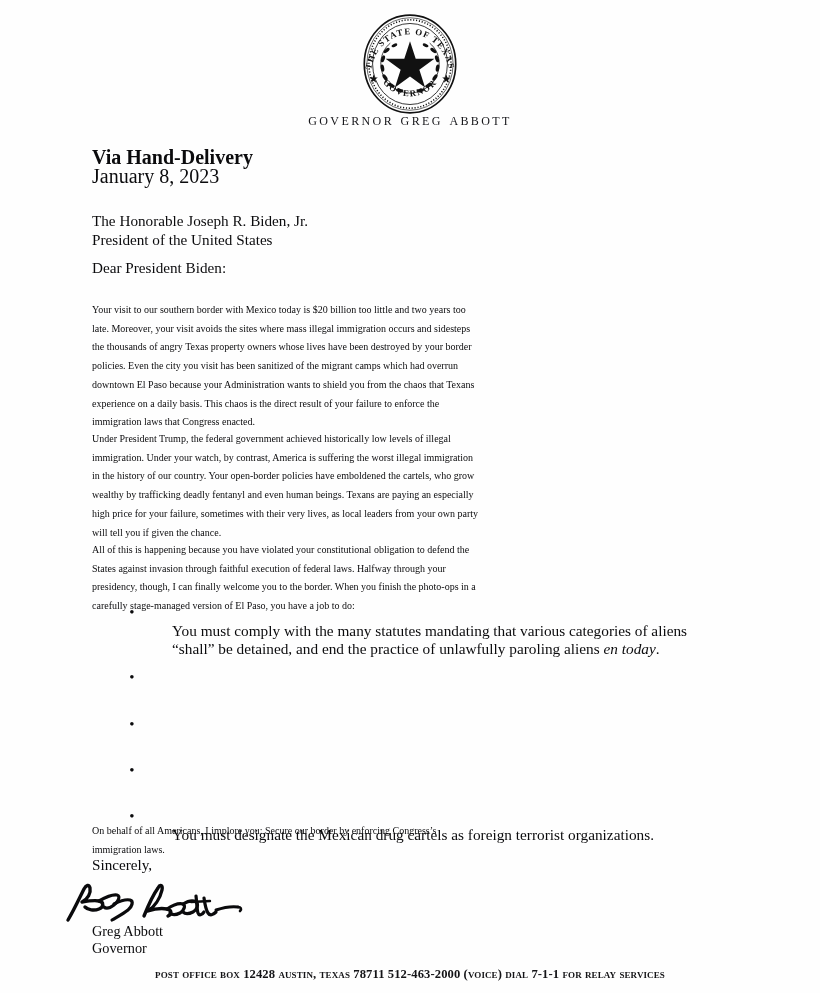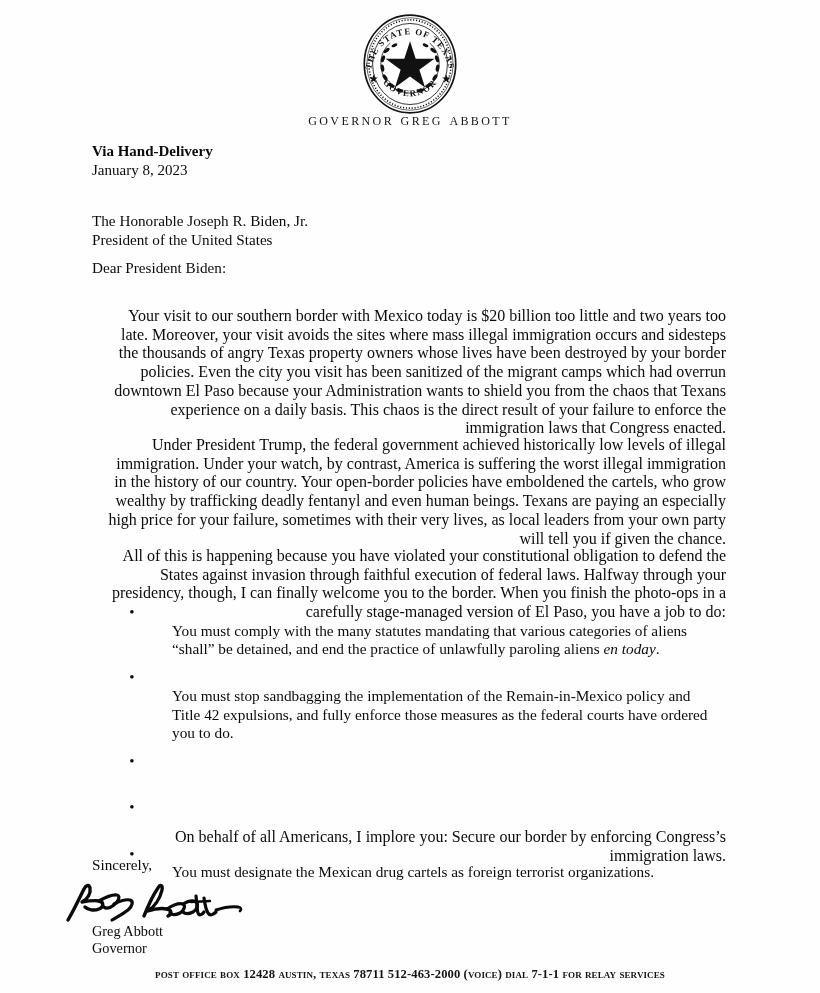--- a/index.html
+++ b/index.html
@@ -55,23 +55,23 @@
   
   .letter {
     position: absolute;
     left: 92px;
     top: 0;
     width: 634px;
   }
 
   .delivery-block {
     position: absolute;
-    top: 142px;
-    left: 0;
-    font-size: 15px;
+    top: 148px;
+    left: 0;
+    font-size: 20px;
     line-height: 18.5px;
   }
   .delivery-label {
     font-weight: bold;
     display: block;
   }
   .delivery-date {
     display: block;
   }
 
@@ -88,23 +88,23 @@
     position: absolute;
     top: 259px;
     left: 0;
     font-size: 15.2px;
   }
 
   .para {
     position: absolute;
     left: 0;
     width: 634px;
-    font-size: 16px;
+    font-size: 10px;
     line-height: 18.7px;
-    text-align: right;
+    text-align: left;
     white-space: pre-line;
   }
   #para-1 { top: 291px; }
   #para-2 { top: 420px; }
   #para-3 { top: 531px; }
   #para-closing { top: 812px; }
 
   
   .bullets {
     position: absolute;
@@ -257,23 +257,21 @@
 States against invasion through faithful execution of federal laws.  Halfway through your
 presidency, though, I can finally welcome you to the border.  When you finish the photo-ops in a
 carefully stage-managed version of El Paso, you have a job to do:</p>
 
     <ul class="bullets">
       <li>
         <span class="dot">•</span><span>You must comply with the many statutes mandating that various categories of aliens
 “shall” be detained, and end the practice of unlawfully paroling aliens </span><em>en today</em><span>.</span>
       </li>
       <li>
-        <span class="dot">•</span><span>You must stop sandbagging the implementation of the Remain-in-Mexico policy and
-Title 42 expulsions, and fully enforce those measures as the federal courts have ordered
-you to do.</span>
+        <span class="dot">•</span>
       </li>
       <li>
         <span class="dot">•</span>
       </li>
       <li>
         <span class="dot">•</span>
       </li>
       <li>
         <span class="dot">•</span><span>You must designate the Mexican drug cartels as foreign terrorist organizations.</span>
       </li>

